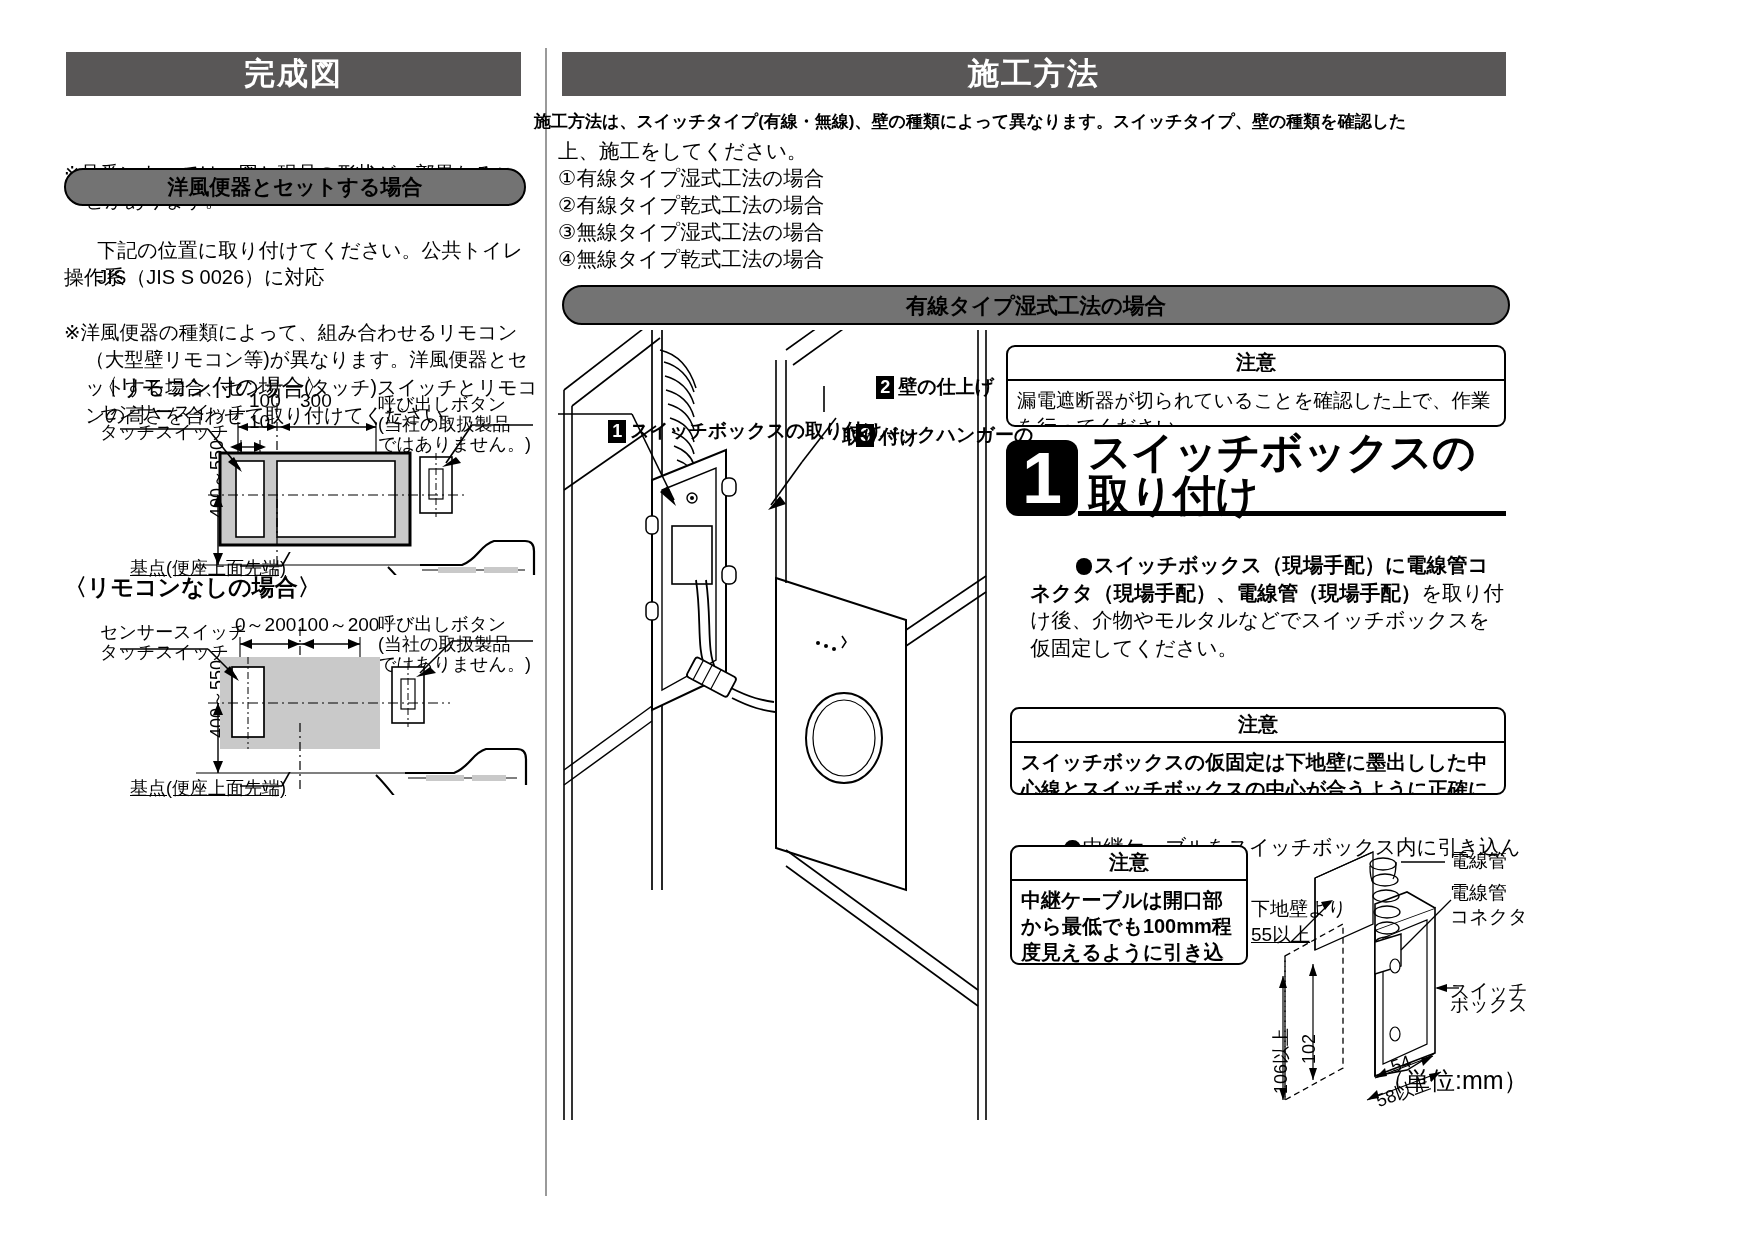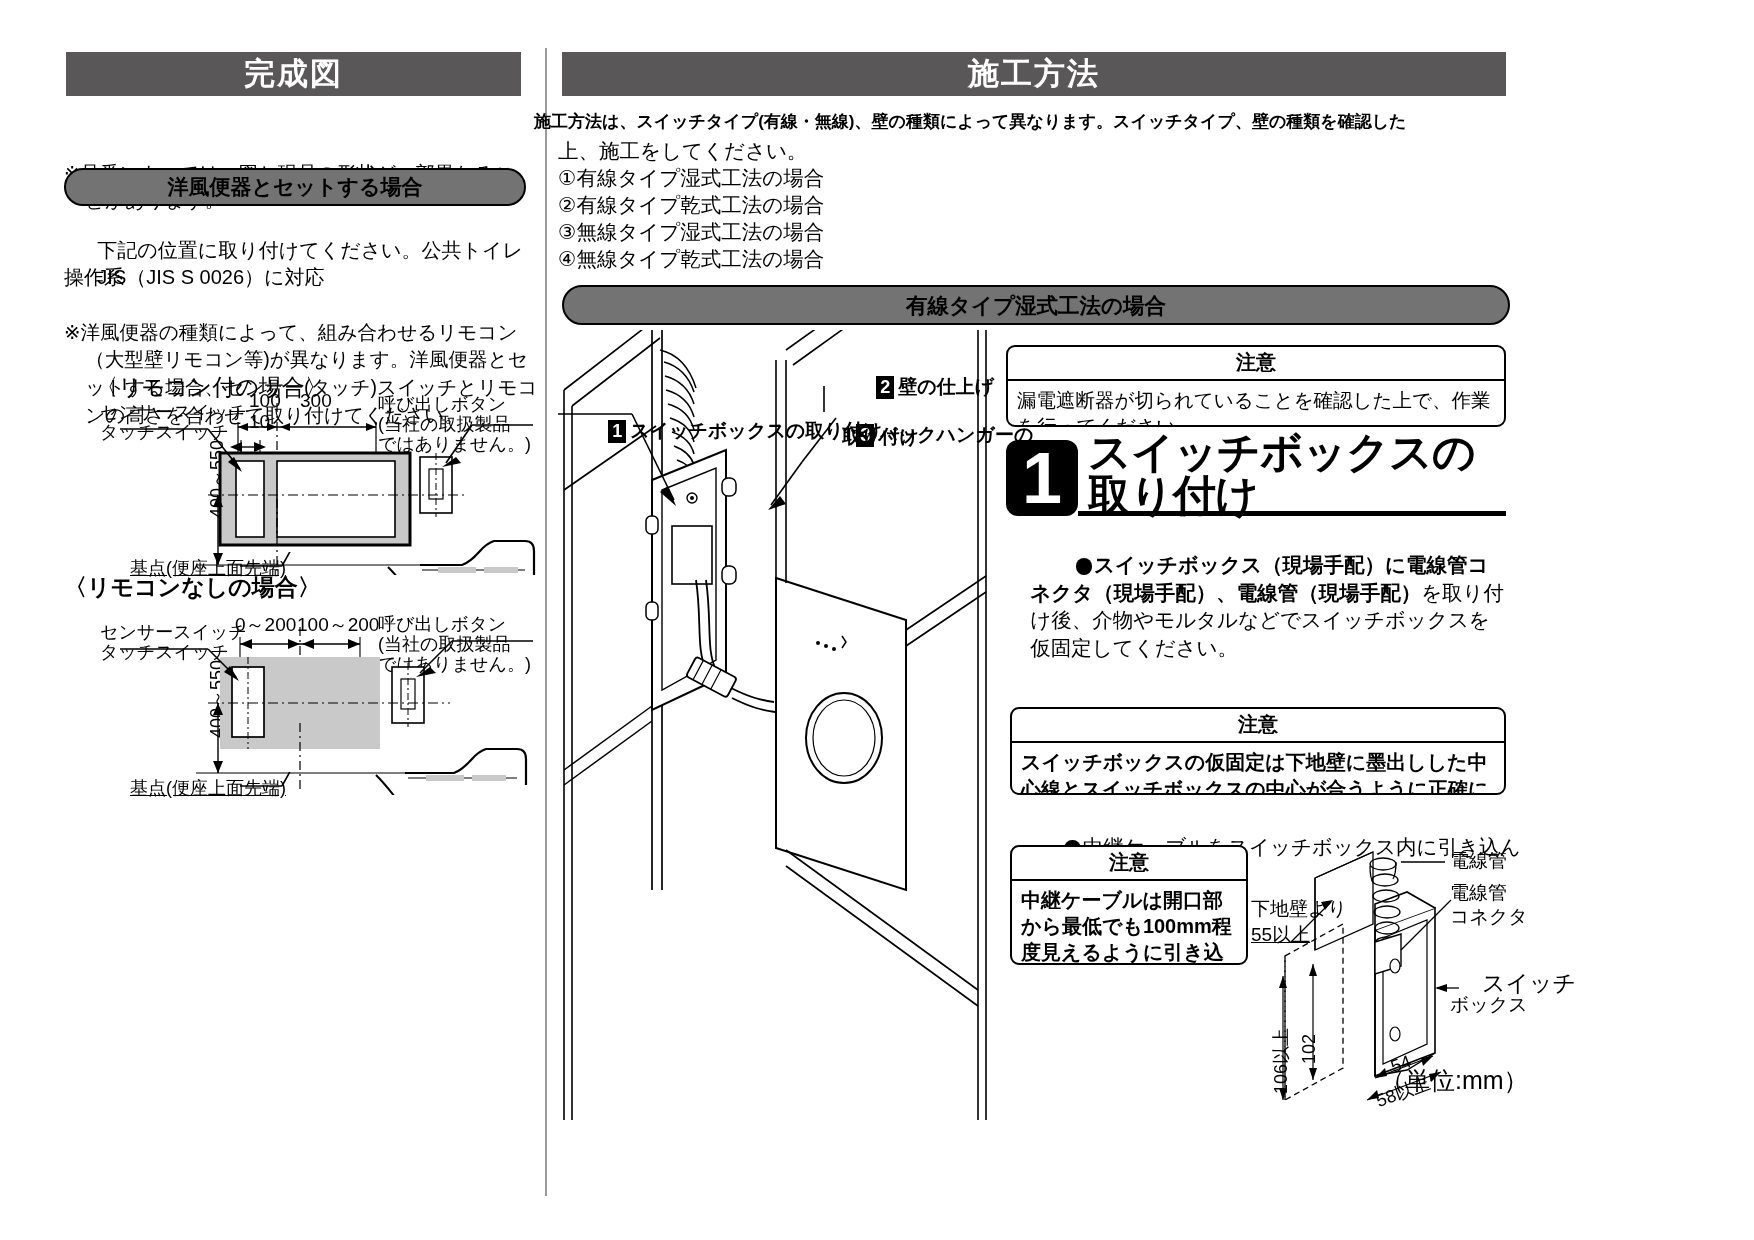--- a/index.html
+++ b/index.html
@@ -523,21 +523,21 @@
 
         <line x1="-10" y1="104" x2="36" y2="104" stroke="#000" stroke-width="0"></line>
         <line x1="36" y1="104" x2="76" y2="64" stroke="#000" stroke-width="1.3"></line>
         <polygon points="78,62 66,64 70,72" fill="#000"></polygon>
         <path d="M36,104 L36,104" stroke="#000"></path>
       </svg>
 
       <div class="txt" style="left:195px; top:10px; font-size:19px;">電線管</div>
       <div class="txt" style="left:195px; top:42px; font-size:19px;">電線管</div>
       <div class="txt" style="left:195px; top:66px; font-size:19px;">コネクタ</div>
-      <div class="txt" style="left:195px; top:130px; font-size:23px;margin-left:32px;">スイッチ</div>
+      <div class="txt" style="left:195px; top:140px; font-size:19px;">スイッチ</div>
       <div class="txt" style="left:195px; top:154px; font-size:19px;">ボックス</div>
 
       <div class="vtxt" style="left:14px; top:256px; font-size:18px; transform:rotate(-90deg);">106以上</div>
       <div class="vtxt" style="left:44px; top:226px; font-size:18px; transform:rotate(-90deg);">102</div>
       <div class="txt" style="left:136px; top:216px; font-size:18px; transform:rotate(-20deg);">54</div>
       <div class="txt" style="left:120px; top:242px; font-size:18px; transform:rotate(-20deg);">58以上</div>
     </div>
 
     <div class="txt" style="left:1251px; top:896px; font-size:19px;">下地壁より</div>
     <div class="txt" style="left:1251px; top:922px; font-size:19px; text-decoration:underline;">55以上</div>

